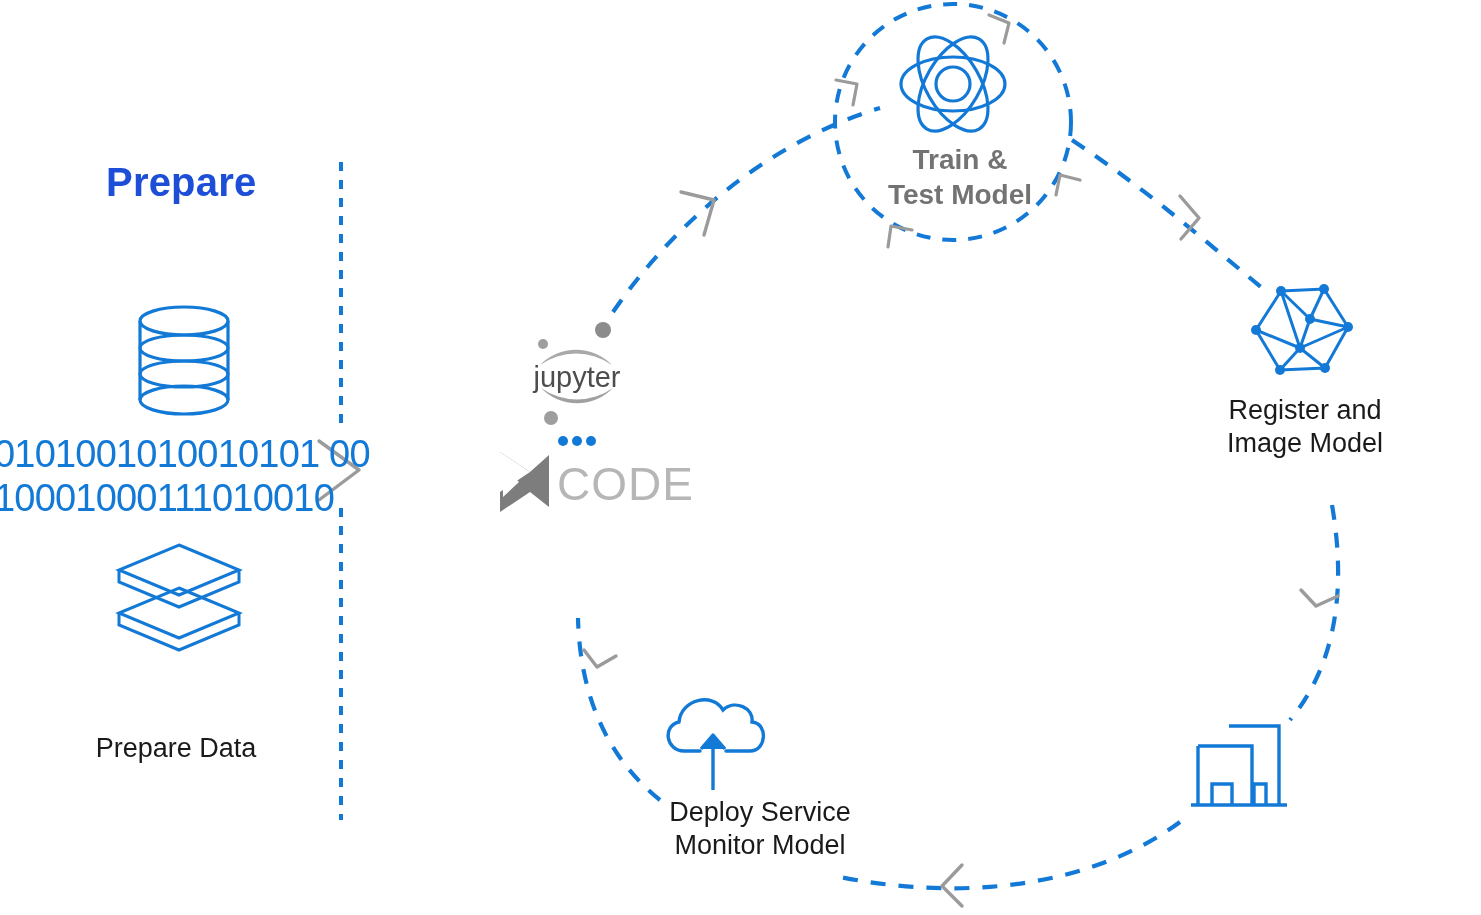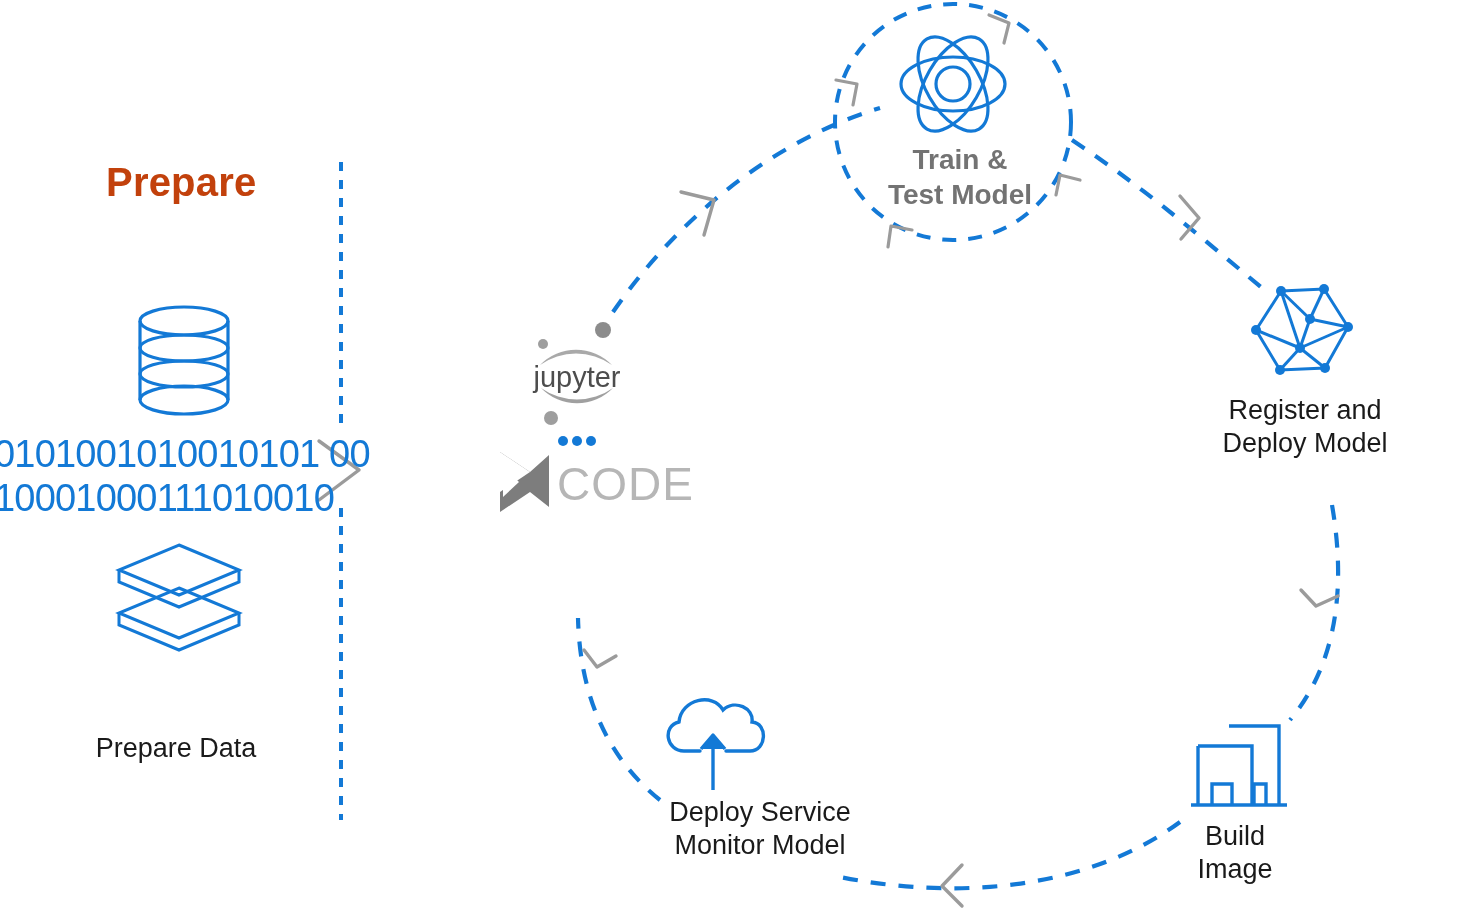--- a/index.html
+++ b/index.html
@@ -23,21 +23,21 @@
   }
   .abs { position: absolute; }
 
   
   #prepare-heading {
     left: 106px;
     top: 160px;
     width: 240px;
     font-size: 40px;
     font-weight: bold;
-    color: #c2410c;
+    color: #1d4ed8;
     letter-spacing: 0.2px;
     white-space: nowrap;
   }
   #binary-block {
     left: -6px;
     top: 432px;
     width: 350px;
     font-size: 38px;
     line-height: 44px;
     color: #1379d6;
@@ -234,22 +234,20 @@
     <div>10001000111010010</div>
   </div>
 
   <div class="abs" id="prepare-data-label">Prepare
 Data</div>
 
   <div class="abs node-label bold" id="train-label">Train &amp;
 Test Model</div>
 
   <div class="abs node-label" id="register-label">Register and
-Deploy Model</div>
-
-  <div class="abs node-label" id="build-image-label">Build
-Image</div>
+Image Model</div>
+
 
   <div class="abs node-label" id="deploy-label">Deploy Service
 Monitor Model</div>
 
 
 </div>
 
 </body></html>

